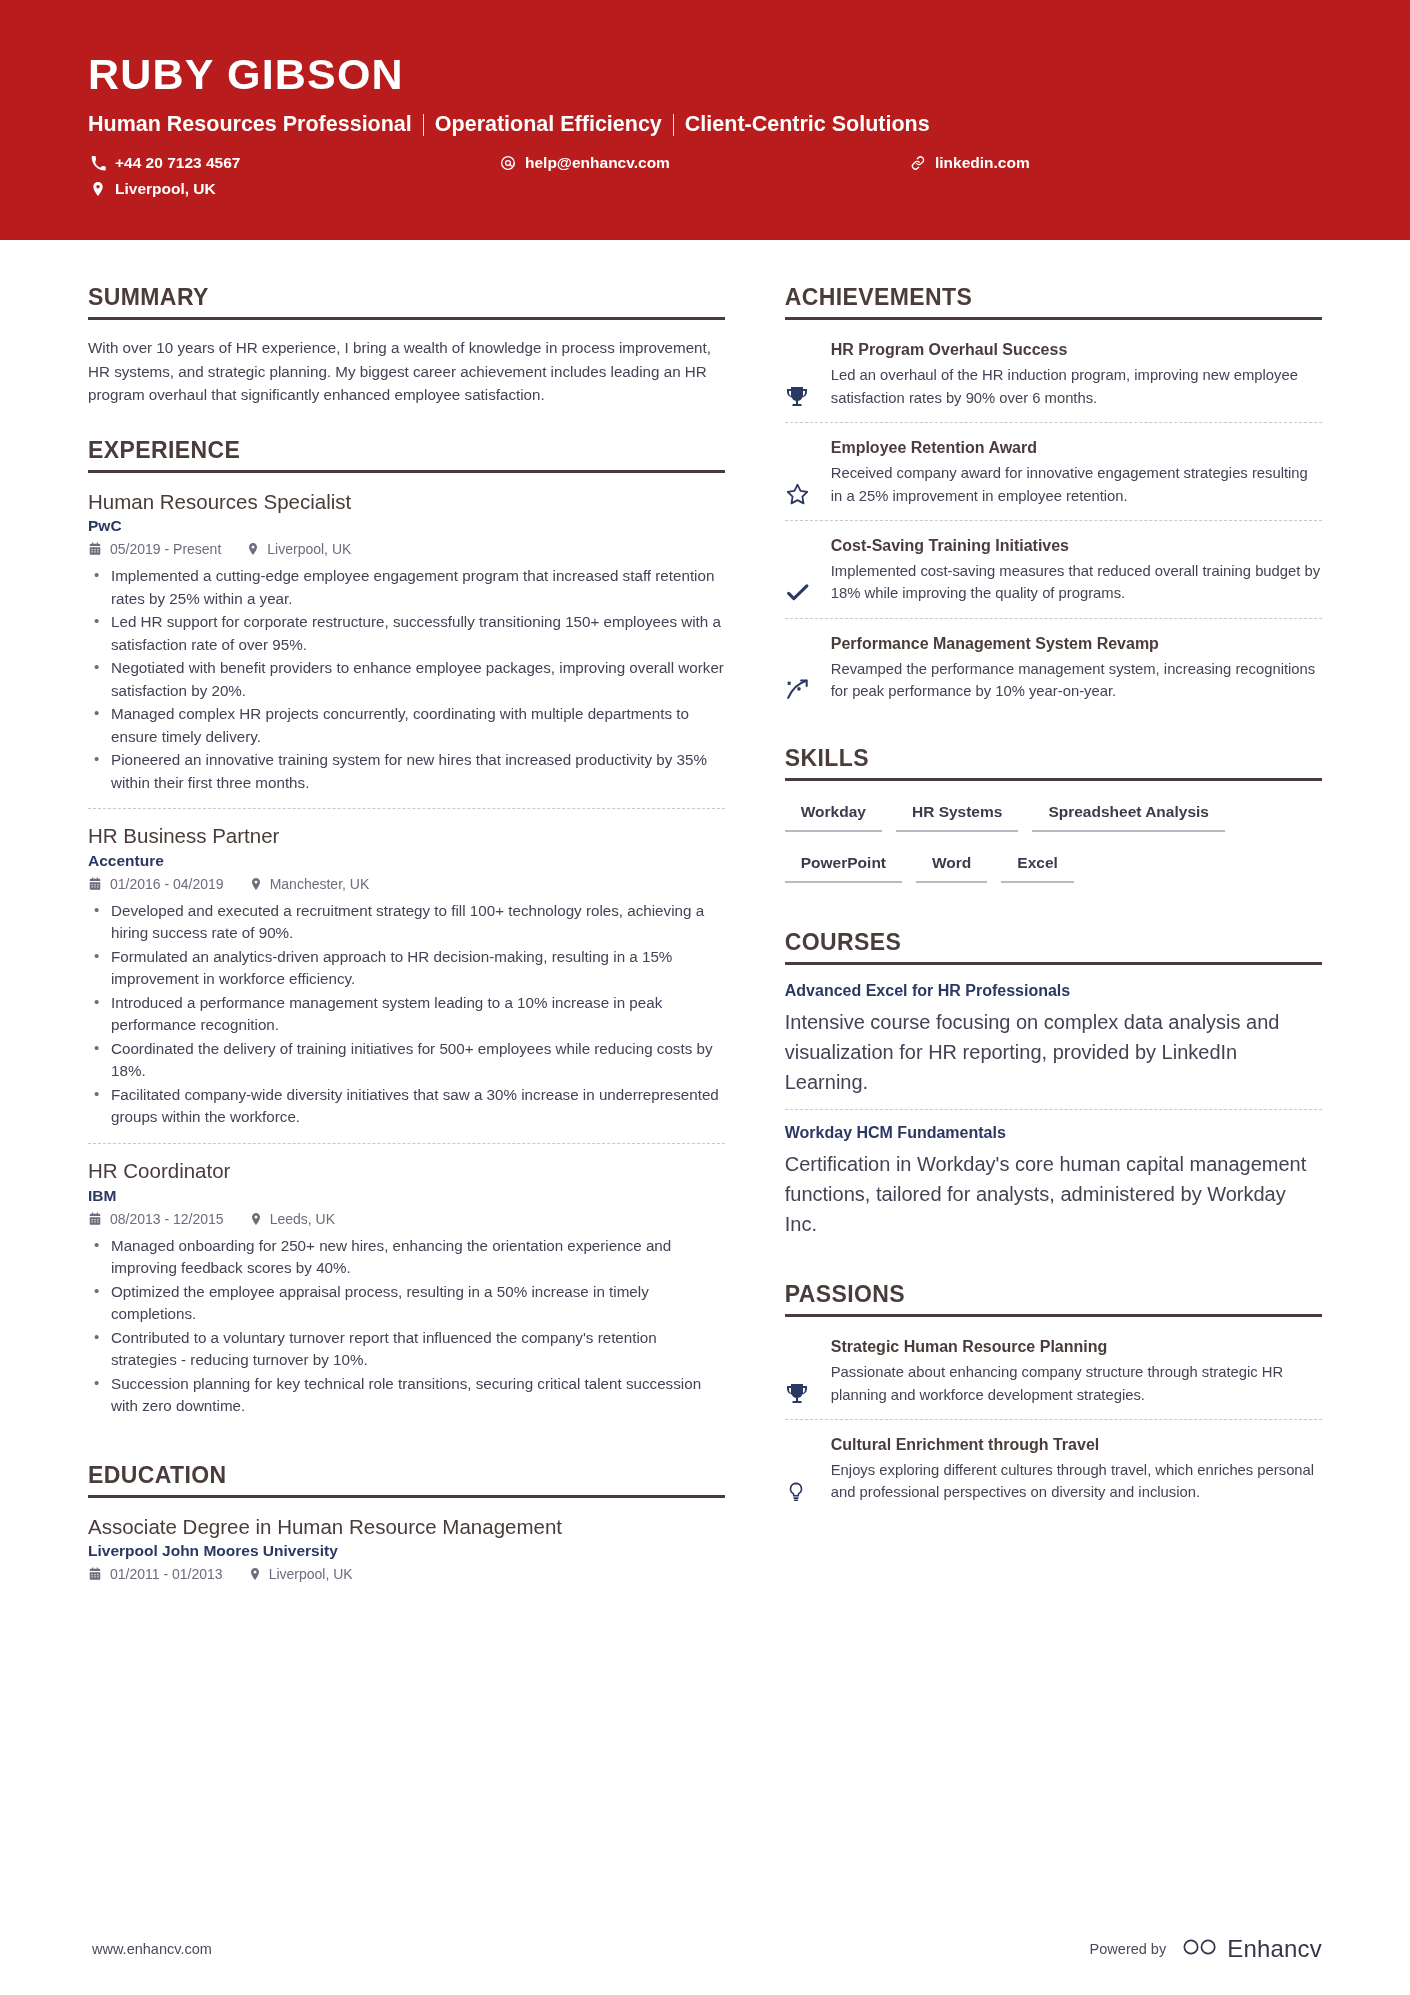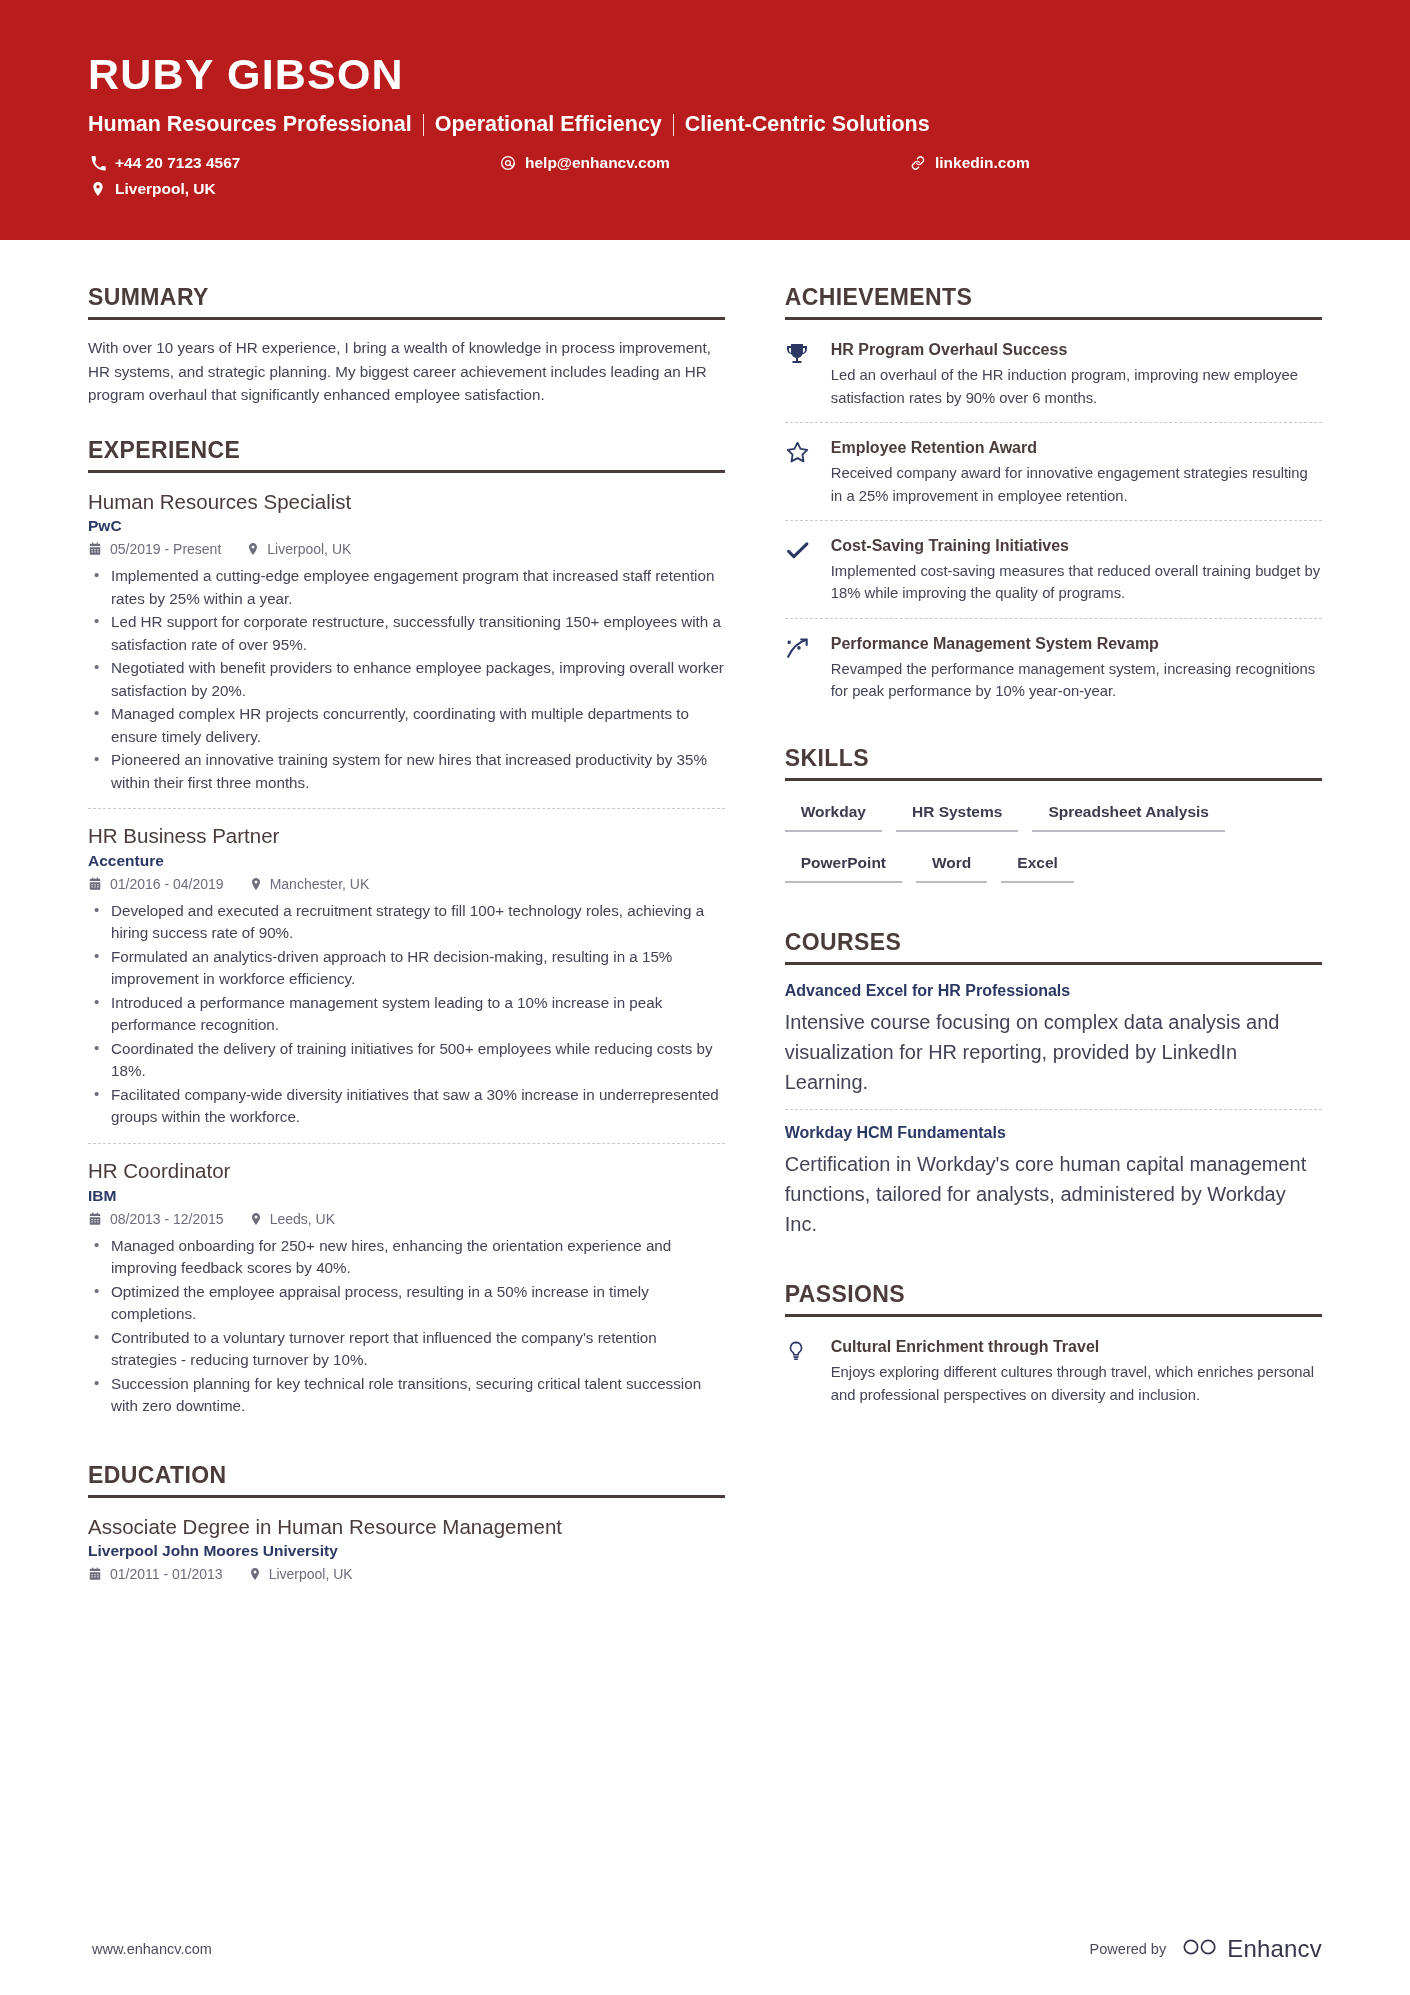--- a/index.html
+++ b/index.html
@@ -149,20 +149,21 @@
     left: 6px;
     top: -1px;
     color: #6c6c7c;
     font-size: 15px;
   }
 
   
   .ach-item {
     display: flex;
     padding: 4px 0 13px 0;
+    align-items: flex-end;
   }
   .ach-item + .ach-item {
     border-top: 1px dashed #c8c8cf;
     padding-top: 15px;
   }
   .ach-icon {
     width: 46px;
     flex: none;
     display: flex;
     justify-content: flex-start;
@@ -515,20 +516,31 @@
       </div>
       <div class="course-item">
         <div class="course-title">Workday HCM Fundamentals</div>
         <div class="course-desc">Certification in Workday's core human capital management functions, tailored for analysts, administered by Workday Inc.</div>
       </div>
     </div>
 
     <div class="section">
       <div class="section-title">PASSIONS</div>
 
+      <div class="ach-item">
+        <div class="ach-icon">
+          <svg width="24" height="24" viewBox="0 0 24 24" fill="#2b3864">
+              <path d="M18 2H6v2H2v3c0 2.6 1.9 4.8 4.4 5.2A6 6 0 0 0 11 15.9V19H7.5v2h9v-2H13v-3.1a6 6 0 0 0 4.6-3.7C20.1 11.8 22 9.6 22 7V4h-4V2zM4 7V6h2v4.9C4.8 10.5 4 9.3 4 7zm16 0c0 2.3-.8 3.5-2 3.9V6h2v1z"></path>
+            </svg>
+        </div>
+        <div class="ach-body">
+          <div class="ach-title">Strategic Human Resource Planning</div>
+          <div class="ach-desc">Passionate about enhancing company structure through strategic HR planning and workforce development strategies.</div>
+        </div>
+      </div>
 
       <div class="ach-item">
         <div class="ach-icon">
           <svg width="22" height="24" viewBox="0 0 24 24" fill="none" stroke="#2b3864" stroke-width="1.8" stroke-linecap="round">
               <path d="M12 2.6a6 6 0 0 0-3.4 10.9c.6.5 1 1.2 1 2v.6h4.8v-.6c0-.8.4-1.5 1-2A6 6 0 0 0 12 2.6z"></path>
               <path d="M9.9 18.6h4.2M10.6 21h2.8"></path>
             </svg>
         </div>
         <div class="ach-body">
           <div class="ach-title">Cultural Enrichment through Travel</div>

